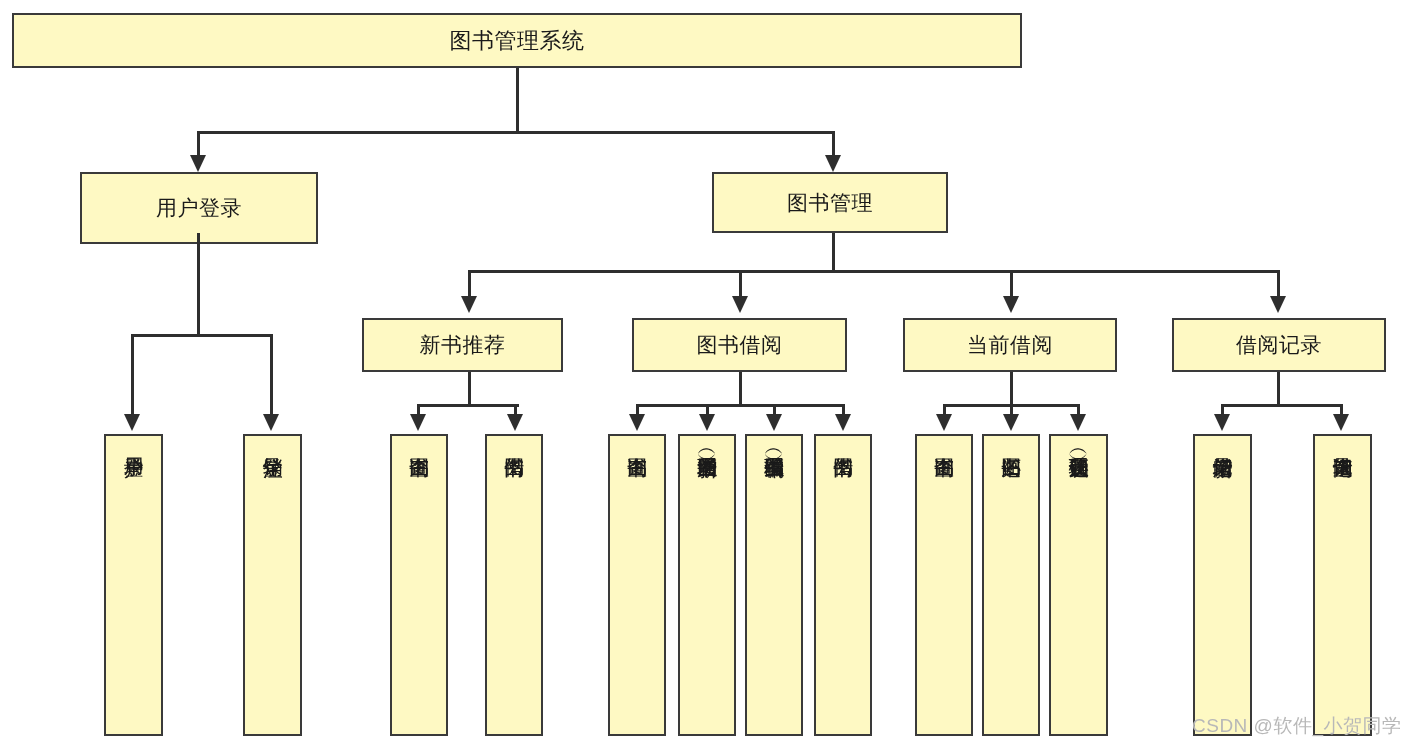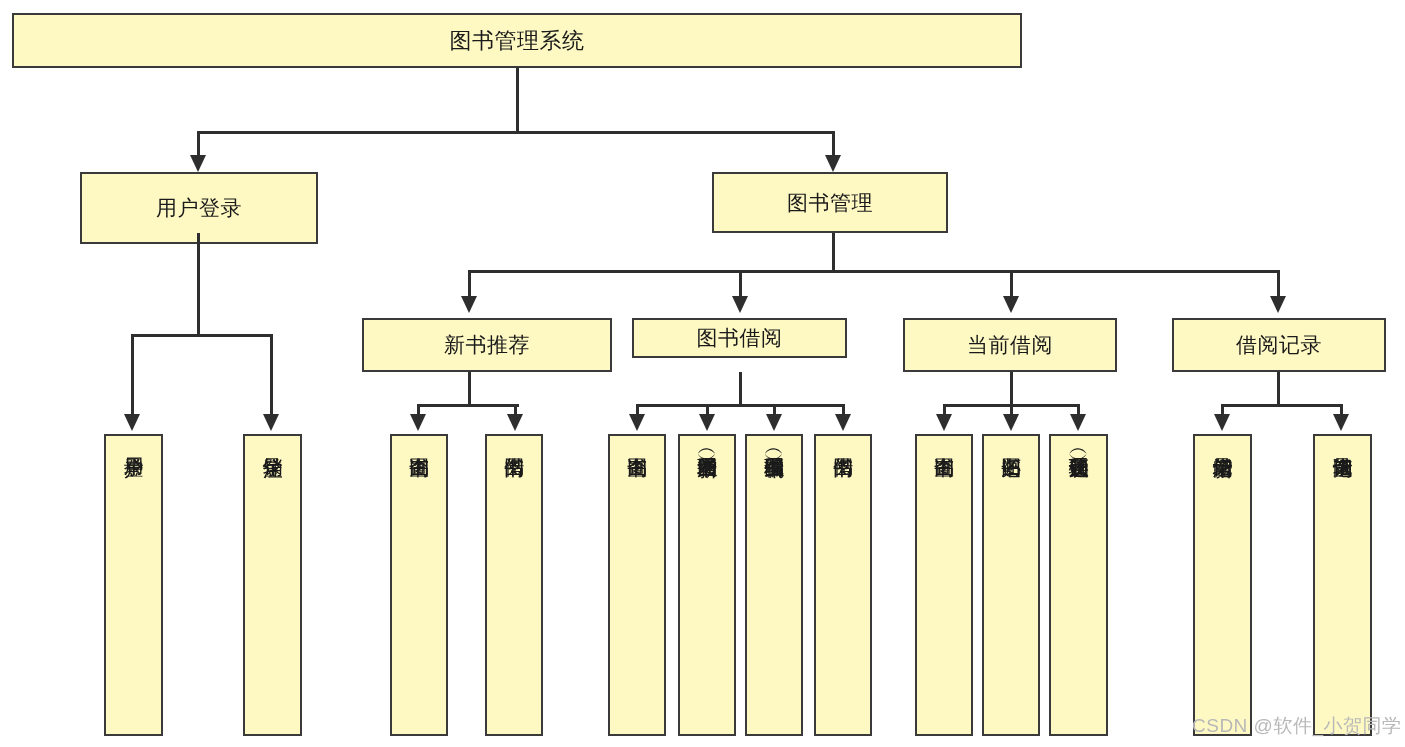--- a/index.html
+++ b/index.html
@@ -107,22 +107,22 @@
   <div class="edge-h" style="left:468px; top:270px; width:811px;"></div>
   <div class="edge-v" style="left:468px; top:270px; height:28px;"></div>
   <div class="arrow" style="left:461px; top:296px;"></div>
   <div class="edge-v" style="left:739px; top:270px; height:28px;"></div>
   <div class="arrow" style="left:732px; top:296px;"></div>
   <div class="edge-v" style="left:1010px; top:270px; height:28px;"></div>
   <div class="arrow" style="left:1003px; top:296px;"></div>
   <div class="edge-v" style="left:1277px; top:270px; height:28px;"></div>
   <div class="arrow" style="left:1270px; top:296px;"></div>
 
-  <div class="node horiz" style="left:362px; top:318px; width:250px; height:54px;">新书推荐</div>
-  <div class="node horiz" style="left:632px; top:318px; width:215px; height:40px;">图书借阅</div>
+  <div class="node horiz" style="left:362px; top:318px; width:201px; height:54px;">新书推荐</div>
+  <div class="node horiz" style="left:632px; top:318px; width:215px; height:54px;">图书借阅</div>
   <div class="node horiz" style="left:1172px; top:318px; width:214px; height:54px;">借阅记录</div>
   <div class="node horiz" style="left:903px; top:318px; width:214px; height:54px;">当前借阅</div>
 
   <div class="edge-v" style="left:468px; top:372px; height:33px;"></div>
   <div class="edge-h" style="left:417px; top:404px; width:102px;"></div>
   <div class="edge-v" style="left:417px; top:404px; height:12px;"></div>
   <div class="arrow" style="left:410px; top:414px;"></div>
   <div class="edge-v" style="left:514px; top:404px; height:12px;"></div>
   <div class="arrow" style="left:507px; top:414px;"></div>
 

